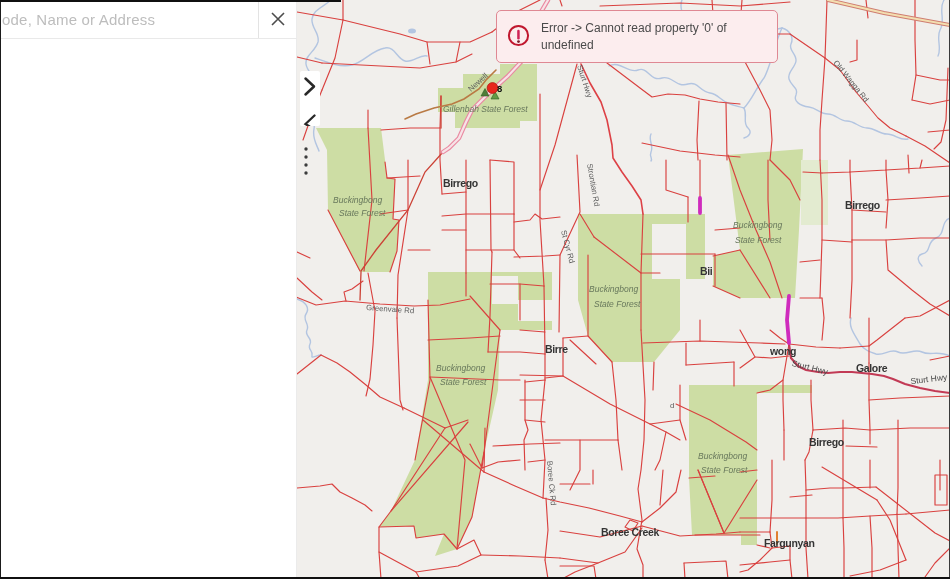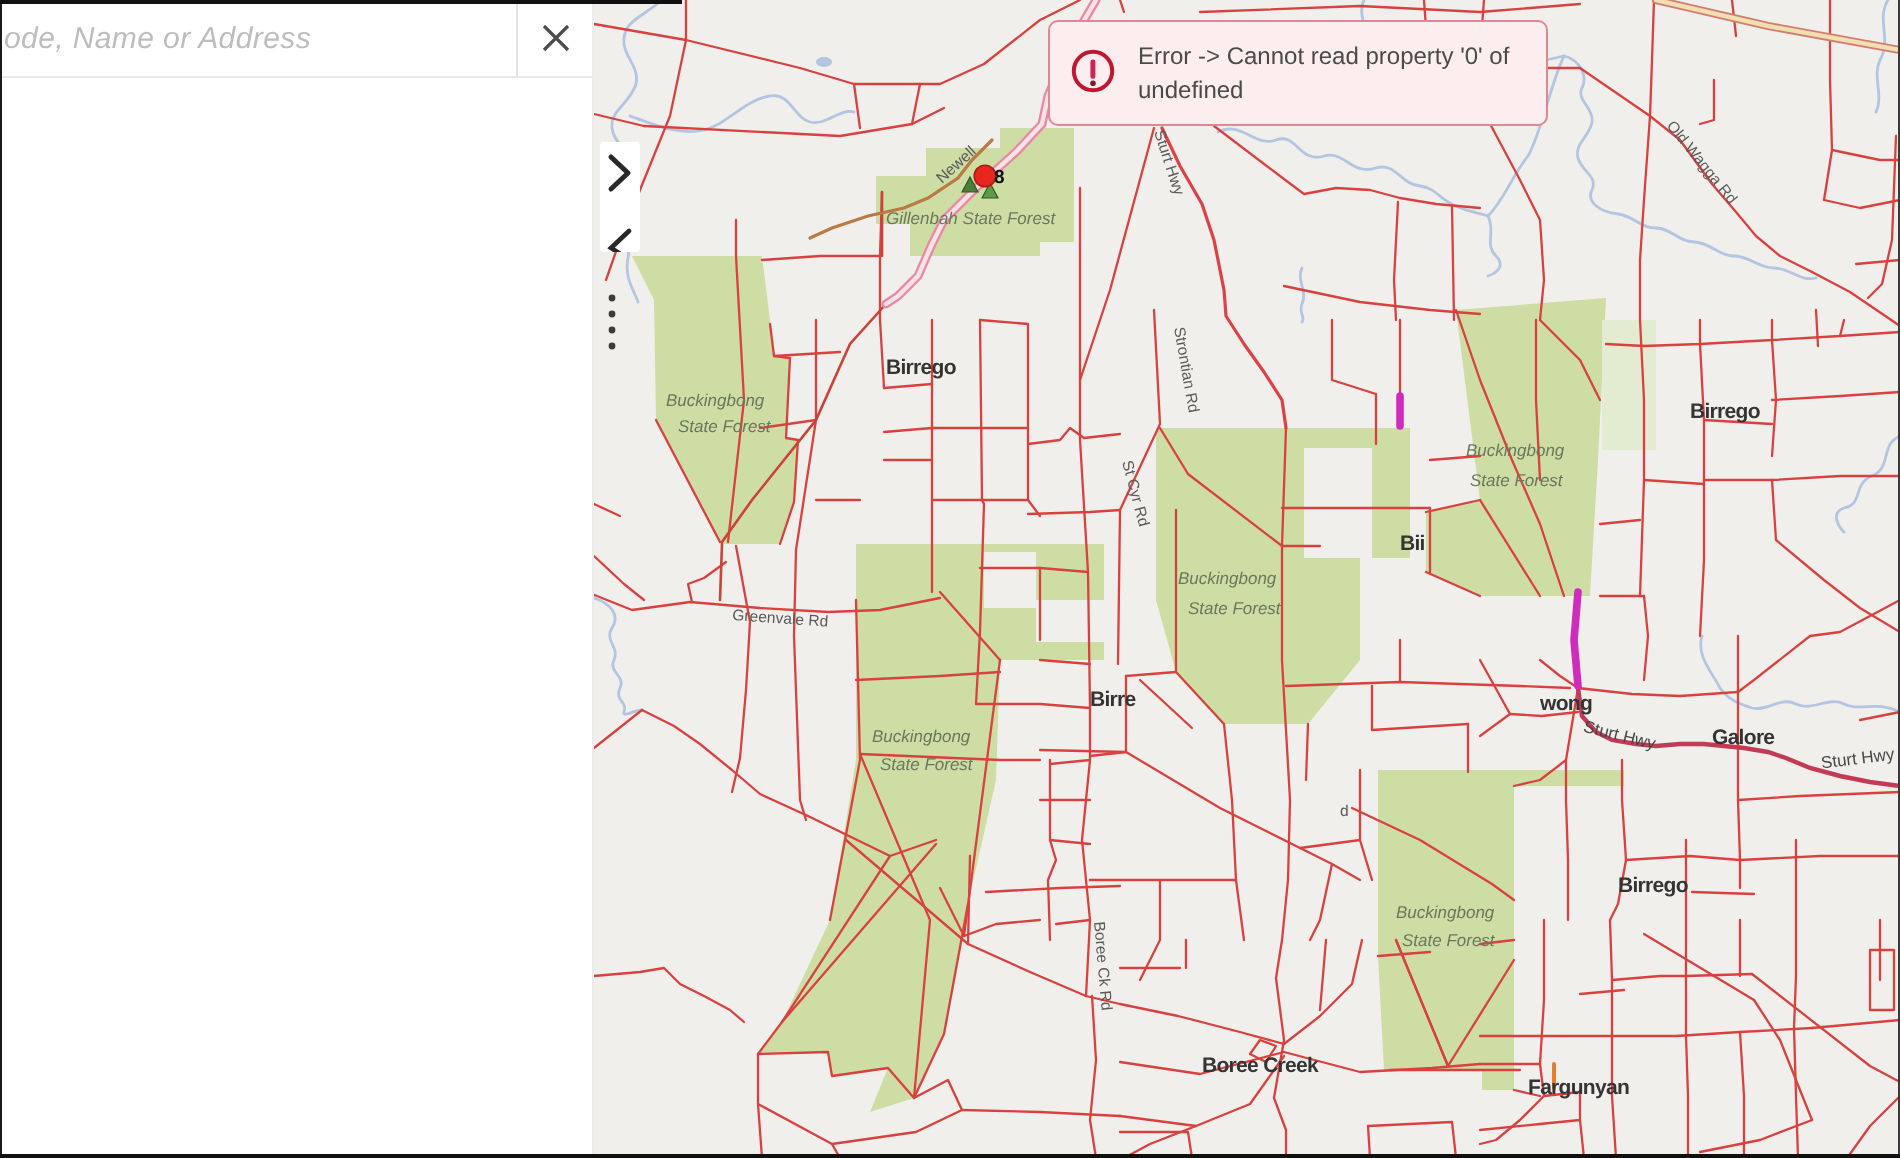--- a/index.html
+++ b/index.html
@@ -8,30 +8,30 @@
   #map{position:absolute;left:0;top:0;}
   
   .b-left{position:absolute;left:0;top:0;width:1px;height:579px;background:#1b1b1b;z-index:30;}
   .b-right{position:absolute;right:0;top:0;width:1px;height:579px;background:#3a3a3a;z-index:30;}
   .b-bottom{position:absolute;left:0;bottom:0;width:950px;height:2px;background:#101010;z-index:30;}
   .b-top{position:absolute;left:0;top:0;width:341px;height:2px;background:#101010;z-index:30;}
   
   .sidebar{position:absolute;left:1px;top:2px;width:296px;height:575px;background:#ffffff;z-index:10;border-right:1px solid #ebebeb;box-sizing:border-box;}
   .searchrow{position:absolute;left:0;top:0;width:295px;height:36px;background:#fff;
              border-bottom:1px solid #e9e9e9;border-right:1px solid #ececec;}
-  .ph{position:absolute;left:1px;top:9px;font-size:15px;color:#bdbdbd;letter-spacing:0.2px;font-style:italic;}
+  .ph{position:absolute;left:1px;top:9px;font-size:15px;color:#bdbdbd;letter-spacing:0.2px;}
   .xcell{position:absolute;left:257px;top:0;width:38px;height:36px;border-left:1px solid #e3e3e3;}
   .xcell svg{position:absolute;left:12px;top:10px;}
   
   .edgebox{position:absolute;left:300px;top:71px;width:20px;height:55px;background:#fff;z-index:11;
            border-radius:2px;}
   .dots{position:absolute;left:302px;top:145px;width:8px;height:34px;z-index:11;}
   
-  .toast{position:absolute;left:496px;top:10px;width:250px;height:53px;background:#fcedee;
-         border:1px solid #df8893;border-radius:5px;z-index:20;box-sizing:border-box;margin-left:28px;}
+  .toast{position:absolute;left:496px;top:10px;width:282px;height:53px;background:#fcedee;
+         border:1px solid #df8893;border-radius:5px;z-index:20;box-sizing:border-box;}
   .toast .txt{position:absolute;left:44px;top:9px;font-size:12px;line-height:16.5px;color:#4a4a4a;}
   .toast svg{position:absolute;left:10px;top:13px;}
 </style>
 </head>
 <body>
 <svg id="map" width="950" height="579" xmlns="http://www.w3.org/2000/svg">
   <rect x="0" y="0" width="950" height="579" fill="#f1efec"></rect>
 
   <g fill="#cddda4" stroke="none">
     <path id="gillenbah" d="M438,88 L438,112 L455,112 L455,128 L520,128 L520,121 L537,121 L537,64 L500,64 L500,74 L463,74 L463,88 Z"></path>

